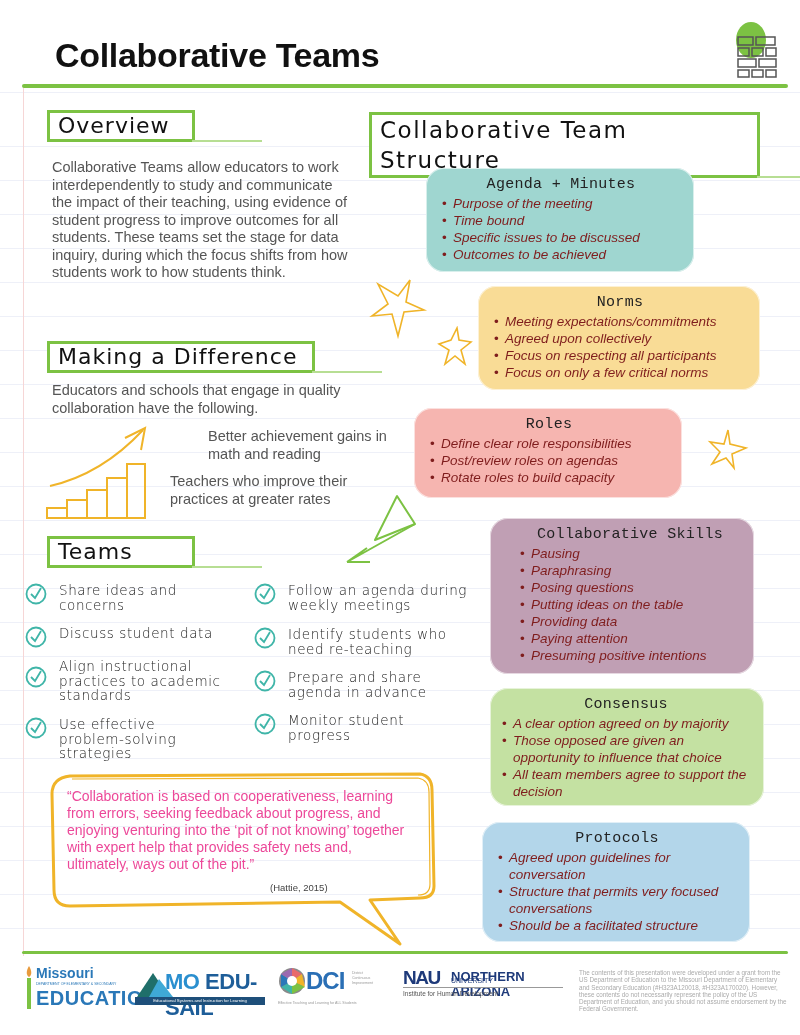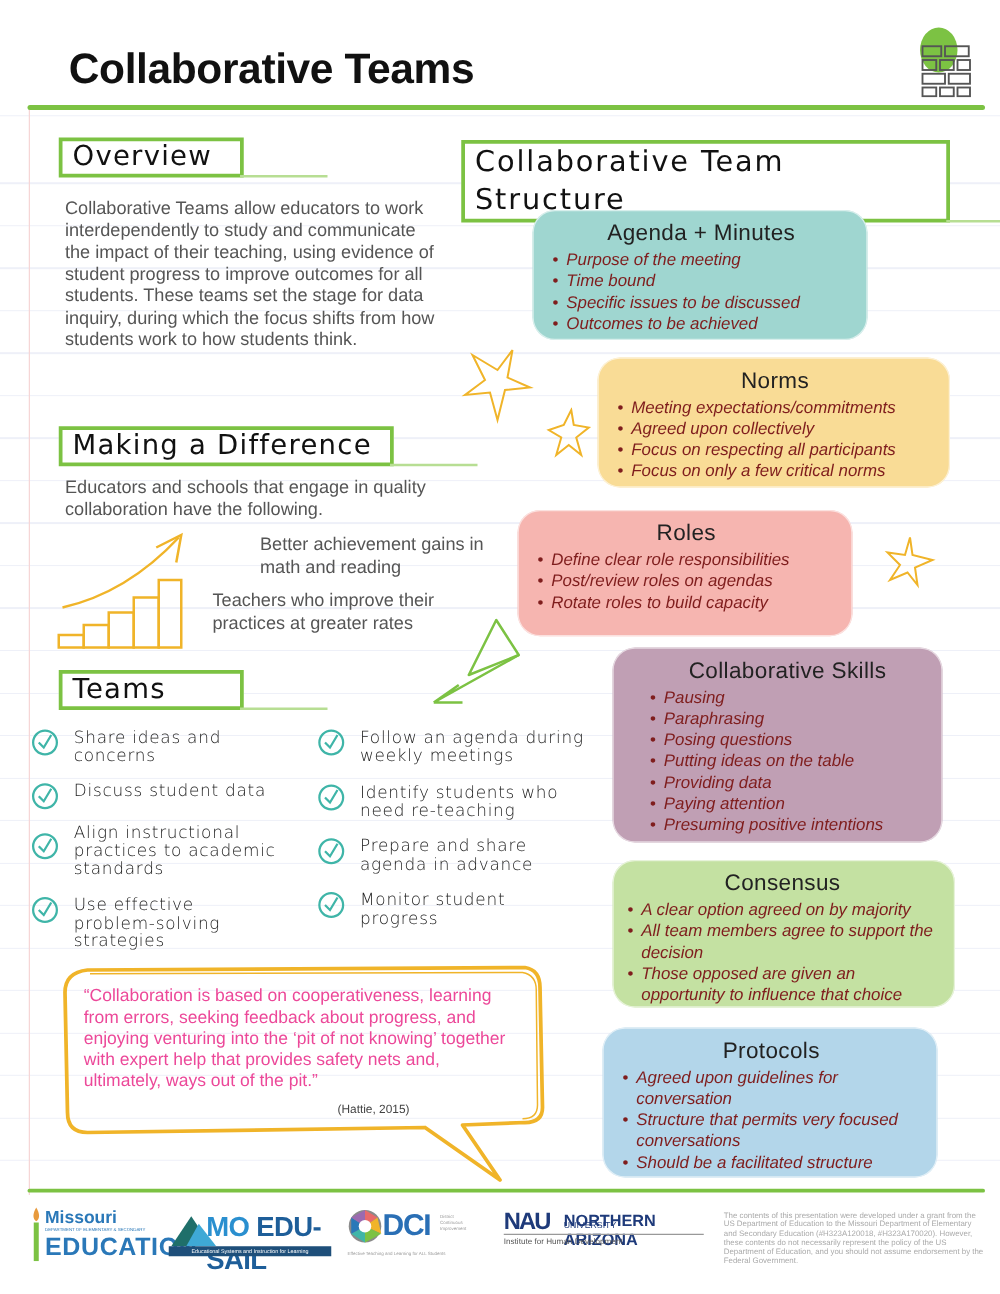--- a/index.html
+++ b/index.html
@@ -25,21 +25,21 @@
     padding: 0 8px; font-size: 22px; line-height: 26px; color: #111; letter-spacing: 1px;
   }
   .section-tag::after { content: ""; position: absolute; left: 100%; bottom: -3px; width: 70px; height: 2px; background: #b7de93; }
 
   .body-text { position: absolute; font-size: 14.5px; line-height: 17.5px; color: #555; }
 
   .card {
     position: absolute; border-radius: 18px; padding: 8px 14px 8px 16px;
     box-shadow: 0 0 0 1px rgba(255,255,255,0.6) inset;
   }
-  .card-title { text-align: center; font-size: 18px; color: #222; margin-bottom: 2px; letter-spacing: 0.3px; font-family: Liberation Sans, sans-serif; }
+  .card-title { text-align: center; font-size: 15px; color: #222; margin-bottom: 2px; letter-spacing: 0.3px; font-family: Liberation Mono, monospace; }
   .card ul { list-style: none; }
   .card li { font-size: 13.5px; line-height: 17px; font-style: italic; color: #7f1d1d; padding-left: 11px; position: relative; }
   .card li::before { content: "•"; position: absolute; left: 0; font-style: normal; }
 
   .team-item { position: absolute; display: flex; align-items: flex-start; }
   .check { width: 22px; height: 22px; flex: 0 0 22px; margin-right: 12px; margin-top: 0px; }
   .team-text { font-size: 13.5px; line-height: 14.5px; color: #222; letter-spacing: 0.6px; font-family: "DejaVu Sans", sans-serif; font-weight: 300; }
 
   .diff-text { position: absolute; font-size: 14.5px; line-height: 18px; color: #555; }
 
@@ -201,21 +201,21 @@
 <div class="card" style="left: 478px; top: 286px; width: 282px; height: 104px; background: rgb(249, 220, 150);">
   <div class="card-title">Norms</div>
   <ul>
     <li>Meeting expectations/commitments</li>
     <li>Agreed upon collectively</li>
     <li>Focus on respecting all participants</li>
     <li>Focus on only a few critical norms</li>
   </ul>
 </div>
 
-<div class="card" style="left: 414px; top: 408px; width: 268px; height: 101px; background: rgb(246, 181, 176);">
+<div class="card" style="left: 414px; top: 408px; width: 268px; height: 90px; background: rgb(246, 181, 176);">
   <div class="card-title">Roles</div>
   <ul>
     <li>Define clear role responsibilities</li>
     <li>Post/review roles on agendas</li>
     <li>Rotate roles to build capacity</li>
   </ul>
 </div>
 
 <div class="card" style="left: 490px; top: 518px; width: 264px; height: 156px; padding-left: 30px; background: rgb(192, 159, 180);">
   <div class="card-title">Collaborative Skills</div>
@@ -227,22 +227,22 @@
     <li>Providing data</li>
     <li>Paying attention</li>
     <li>Presuming positive intentions</li>
   </ul>
 </div>
 
 <div class="card" style="left: 490px; top: 688px; width: 274px; height: 118px; padding-left: 12px; background: rgb(196, 225, 162);">
   <div class="card-title">Consensus</div>
   <ul>
     <li>A clear option agreed on by majority</li>
+    <li>Those opposed are given an opportunity to influence that choice</li>
     <li>All team members agree to support the decision</li>
-    <li>Those opposed are given an opportunity to influence that choice</li>
   </ul>
 </div>
 
 <div class="card" style="left: 482px; top: 822px; width: 268px; height: 120px; background: rgb(179, 214, 234);">
   <div class="card-title">Protocols</div>
   <ul>
     <li>Agreed upon guidelines for conversation</li>
     <li>Structure that permits very focused conversations</li>
     <li>Should be a facilitated structure</li>
   </ul>

